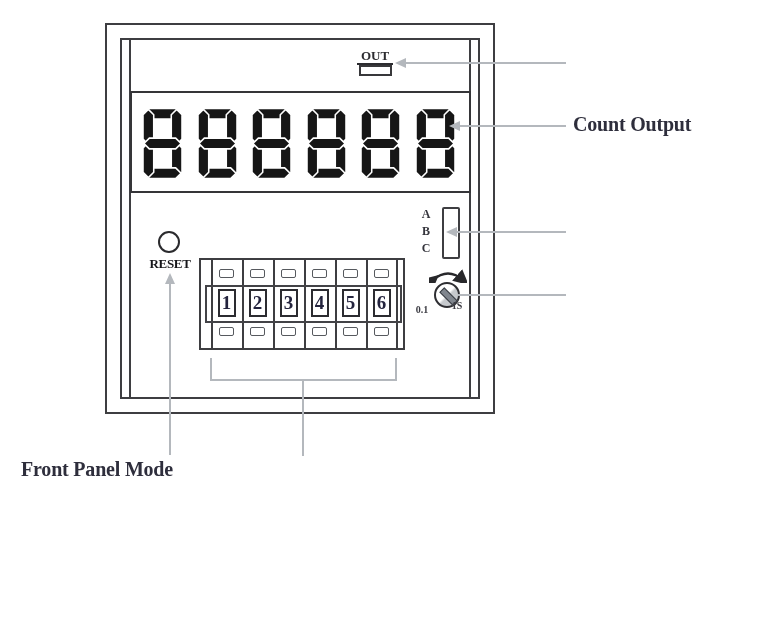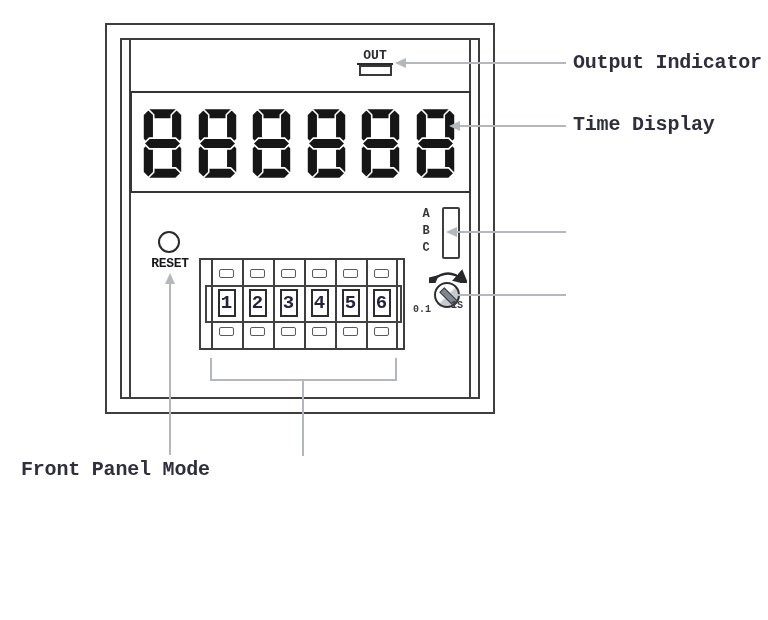--- a/index.html
+++ b/index.html
@@ -1,19 +1,19 @@
 <!DOCTYPE html>
 <html><head>
 <meta charset="utf-8">
 <style>
   * { box-sizing: border-box; margin: 0; padding: 0; }
   html, body { background: #fff; }
   .canvas {
     position: relative; width: 768px; height: 620px; background: #ffffff;
-    font-family: Liberation Mono, monospace; overflow: hidden;
+    font-family: Liberation Serif, serif; overflow: hidden;
   }
   .abs { position: absolute; }
   .frame { border: 2px solid #3e3e41; background: transparent; }
   .vline { background: #3e3e41; width: 2px; }
   .leader { background: #b4b8bd; }
   .leader-h { height: 2px; }
   .leader-v { width: 2px; }
   .arrow-left { width: 0; height: 0; border-top: 5px solid transparent;
     border-bottom: 5px solid transparent; border-right: 11px solid #b4b8bd; }
   .arrow-up { width: 0; height: 0; border-left: 5px solid transparent;
@@ -149,22 +149,21 @@
 
   <div class="abs leader leader-h" style="left:458px;top:294px;width:108px"></div>
 
   <div class="abs arrow-up" style="left:165px;top:273px"></div>
   <div class="abs leader leader-v" style="left:169px;top:283px;height:172px"></div>
 
   <div class="abs" style="left:210px;top:358px;width:187px;height:23px;
        border-left:2px solid #b4b8bd;border-right:2px solid #b4b8bd;border-bottom:2px solid #b4b8bd"></div>
   <div class="abs leader leader-v" style="left:302px;top:379px;height:77px"></div>
 
-  <div class="abs callout" style="left:573px;top:52px">Output Indicator</div>
-  <div class="abs callout" style="left:573px;top:114px">Time Display</div>
+  <div class="abs callout" style="left:573px;top:114px">Count Output</div>
   <div class="abs callout" style="left:21px;top:459px">Front Panel Mode</div>
 
 <div class="abs dsw-sep" style="left: 211px; top: 260px; height: 88px;"></div>
     <div class="abs dsw-sep" style="left: 242px; top: 260px; height: 88px;"></div>
     <div class="abs dsw-sep" style="left: 273px; top: 260px; height: 88px;"></div>
     <div class="abs dsw-sep" style="left: 304px; top: 260px; height: 88px;"></div>
     <div class="abs dsw-sep" style="left: 335px; top: 260px; height: 88px;"></div>
     <div class="abs dsw-sep" style="left: 366px; top: 260px; height: 88px;"></div>
     <div class="abs dsw-sep" style="left: 396px; top: 260px; height: 88px;"></div>
     <div class="abs dsw-mini" style="left: 219px; top: 269px; width: 15px; height: 9px;"></div>

